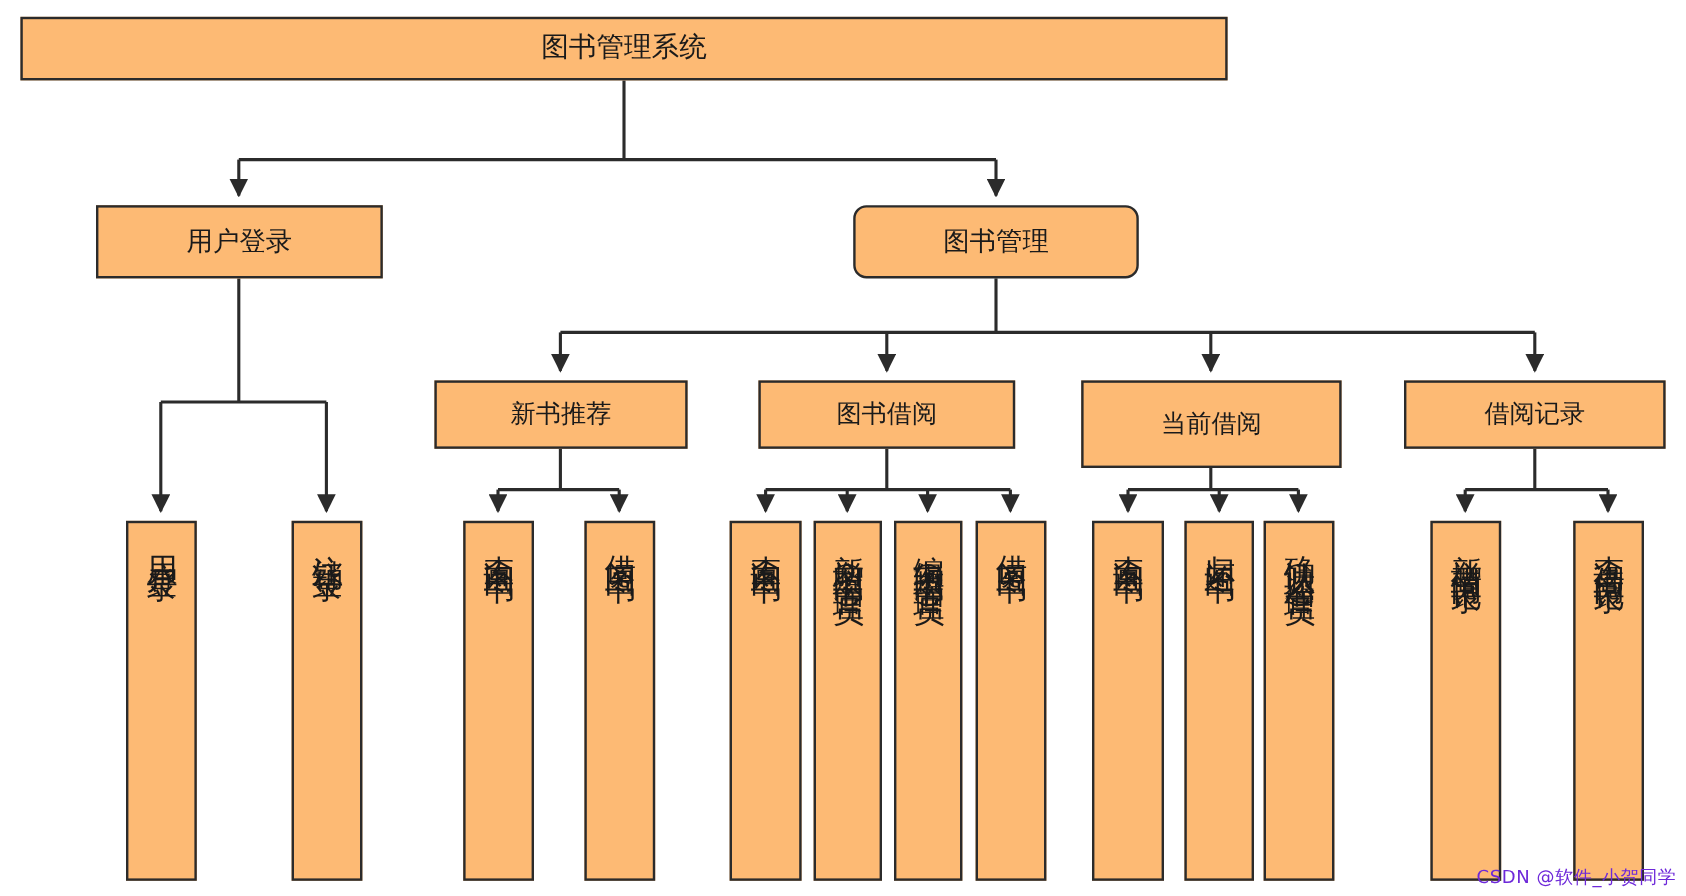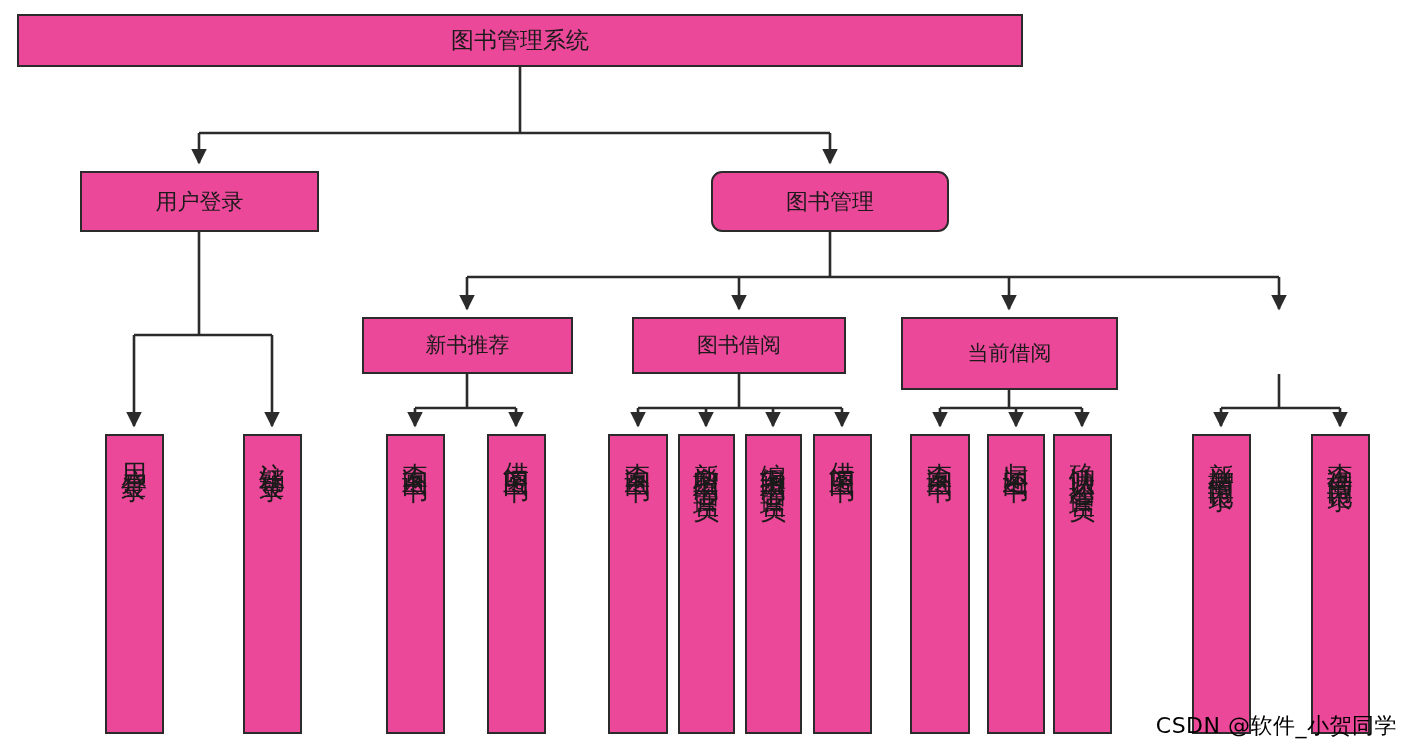--- a/index.html
+++ b/index.html
@@ -22,21 +22,21 @@
     position: absolute;
     left: 0;
     top: 0;
     width: 1405px;
     height: 747px;
     pointer-events: none;
   }
   .node {
     position: absolute;
     box-sizing: border-box;
-    background: #ec4899;
+    background: #fdba74;
     border: 2.4px solid #2b2b2b;
     display: flex;
     align-items: center;
     justify-content: center;
     color: #1a1a1a;
   }
   .node-label {
     display: block;
     text-align: center;
     line-height: 1.0;
@@ -61,22 +61,22 @@
     text-orientation: upright;
     font-size: 26px;
     letter-spacing: 5px;
     line-height: 1.0;
     white-space: nowrap;
   }
   .watermark {
     position: absolute;
     right: 8px;
     bottom: 6px;
-    font-size: 22px;
-    color: #000000;
+    font-size: 15px;
+    color: #6d28d9;
     white-space: nowrap;
     letter-spacing: 0.5px;
   }
 </style>
 </head>
 <body>
 
 <div id="canvas">
 
   <svg id="edges" viewBox="0 0 1405 747" xmlns="http://www.w3.org/2000/svg">
@@ -142,20 +142,23 @@
 
   <div class="node h-node lvl3-node" id="node-l3-0" style="left: 362px; top: 317px; width: 211px; height: 57px;">
     <span class="node-label">新书推荐</span>
   </div>
   <div class="node h-node lvl3-node" id="node-l3-1" style="left: 632px; top: 317px; width: 214px; height: 57px;">
     <span class="node-label">图书借阅</span>
   </div>
   <div class="node h-node lvl3-node" id="node-l3-2" style="left: 901px; top: 317px; width: 217px; height: 73px;">
     <span class="node-label">当前借阅</span>
   </div>
+  <div class="node h-node lvl3-node" id="node-l3-3" style="left: 1170px; top: 317px; width: 218px; height: 57px;">
+    <span class="node-label">借阅记录</span>
+  </div>
 
   <div class="node v-node" id="node-leaf-0" style="left: 105px; top: 434px; width: 59px; height: 300px;">
     <span class="node-label">用户登录</span>
   </div>
   <div class="node v-node" id="node-leaf-1" style="left: 243px; top: 434px; width: 59px; height: 300px;">
     <span class="node-label">注销登录</span>
   </div>
   <div class="node v-node" id="node-leaf-2" style="left: 386px; top: 434px; width: 59px; height: 300px;">
     <span class="node-label">查询图书</span>
   </div>

